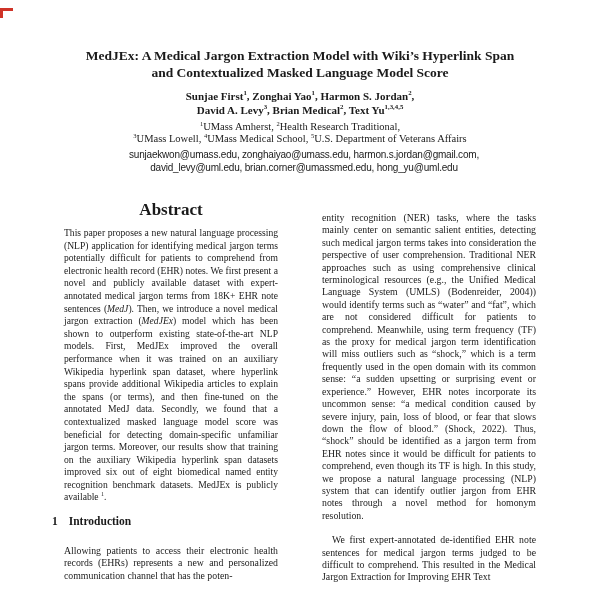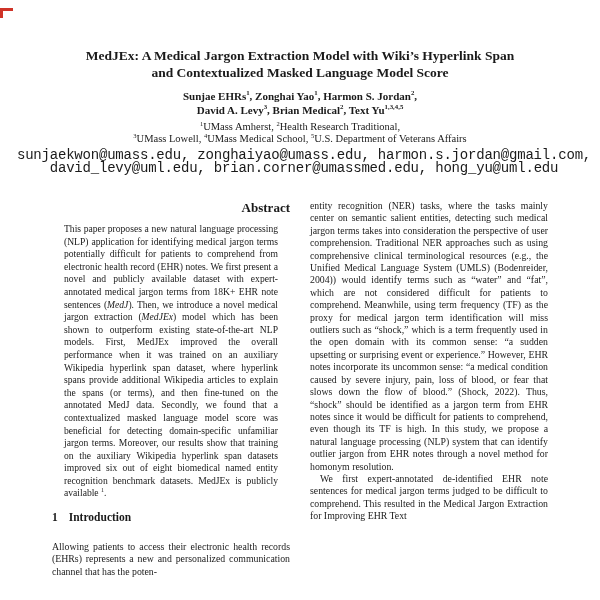--- a/index.html
+++ b/index.html
@@ -15,35 +15,35 @@
   .arxiv-mark { position: absolute; left: 0; top: 8px; width: 16px; height: 12px; }
   .wm-bar-h { position: absolute; left: 0; top: 0; width: 13px; height: 3px; }
   .wm-bar-v { position: absolute; left: 0; top: 3px; width: 3px; height: 7px; }
 
   .header { padding-top: 47px; text-align: center; }
   .title { font-weight: bold; font-size: 13.5px; line-height: 17px; }
   .authors { margin-top: 9px; font-weight: bold; font-size: 11px; line-height: 13.5px; }
   .affils { margin-top: 4px; font-size: 10.5px; line-height: 12px; }
   .emails {
     margin-top: 4px;
-    font-family: Liberation Mono, monospace;
-    font-size: 14px; line-height: 12.5px; letter-spacing: -0.2px; margin-left: 8px;
+    font-family: Liberation Sans, sans-serif;
+    font-size: 10px; line-height: 12.5px; letter-spacing: -0.2px; margin-left: 8px;
   }
 
   .columns { display: flex; gap: 20px; padding: 0 52px; margin-top: 26px; }
   .col { width: 238px; }
 
-  .abs-head { margin: 0; text-align: right; font-size: 13px; font-weight: bold; }
+  .abs-head { margin: 0; text-align: center; font-size: 17px; font-weight: bold; }
   .abs-text {
     margin: 7px 0 0; padding: 0 12px;
     font-size: 9.6px; line-height: 12.6px; text-align: justify;
   }
   .sec-head { margin: 11px 0 18px; font-size: 11.5px; font-weight: bold; }
   .sec-num { display: inline-block; margin-right: 11px; }
-  .body-text { margin: 0; font-size: 9.8px; line-height: 12.4px; text-align: justify; }
+  .body-text { margin: 12px; font-size: 9.8px; line-height: 12.4px; text-align: justify; }
   .indent { text-indent: 10px; }
 
   sup { font-size: 0.62em; vertical-align: super; line-height: 0; }
   .it { font-style: italic; }
 </style>
 </head>
 <body>
 
 <div class="page">
 
@@ -51,21 +51,21 @@
     <span class="wm-bar-h wm-bar" style="background: rgb(207, 51, 40);"></span>
     <span class="wm-bar-v wm-bar" style="background: rgb(207, 51, 40);"></span>
   </div>
 
   <header class="header">
     <div class="title">
       <div>MedJEx: A Medical Jargon Extraction Model with Wiki’s Hyperlink Span</div>
       <div>and Contextualized Masked Language Model Score</div>
     </div>
     <div class="authors">
-      <div><span>Sunjae EHRs</span><sup>1</sup><span>, Zonghai Yao</span><sup>1</sup><span>, Harmon S. Jordan</span><sup>2</sup><span>,</span></div>
+      <div><span>Sunjae First</span><sup>1</sup><span>, Zonghai Yao</span><sup>1</sup><span>, Harmon S. Jordan</span><sup>2</sup><span>,</span></div>
       <div><span>David A. Levy</span><sup>3</sup><span>, Brian Medical</span><sup>2</sup><span>, Text Yu</span><sup>1,3,4,5</sup></div>
     </div>
     <div class="affils">
       <div><sup>1</sup><span>UMass Amherst, </span><sup>2</sup><span>Health Research Traditional,</span></div>
       <div><sup>3</sup><span>UMass Lowell, </span><sup>4</sup><span>UMass Medical School, </span><sup>5</sup><span>U.S. Department of Veterans Affairs</span></div>
     </div>
     <div class="emails">
       <div>sunjaekwon@umass.edu, zonghaiyao@umass.edu, harmon.s.jordan@gmail.com,</div>
       <div>david_levy@uml.edu, brian.corner@umassmed.edu, hong_yu@uml.edu</div>
     </div>

